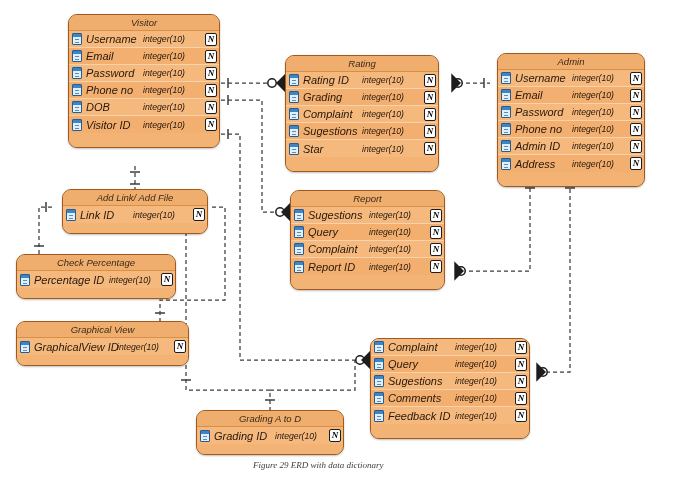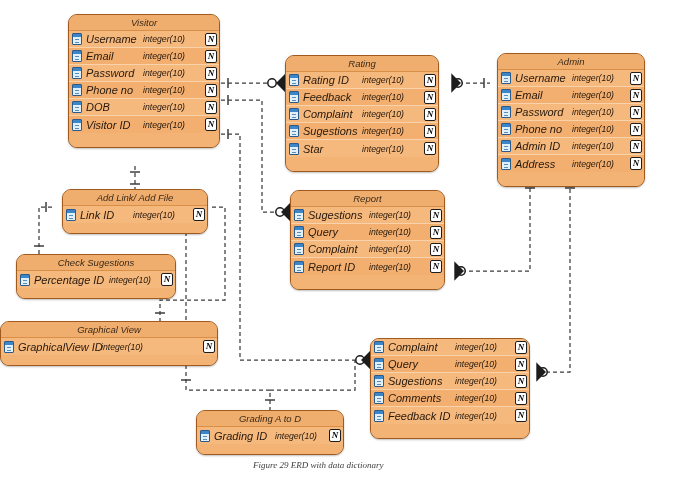--- a/index.html
+++ b/index.html
@@ -211,21 +211,21 @@
         <div class="title">Rating</div>
         <div class="rows">
           <div class="row">
             <span class="col-icon"></span>
             <span class="fname">Rating ID</span>
             <span class="ftype" style="left: 76px;">integer(10)</span>
             <span class="nbox">N</span>
           </div>
           <div class="row">
             <span class="col-icon"></span>
-            <span class="fname">Feedback</span>
+            <span class="fname">Grading</span>
             <span class="ftype" style="left: 76px;">integer(10)</span>
             <span class="nbox">N</span>
           </div>
           <div class="row">
             <span class="col-icon"></span>
             <span class="fname">Complaint</span>
             <span class="ftype" style="left: 76px;">integer(10)</span>
             <span class="nbox">N</span>
           </div>
           <div class="row">
@@ -321,32 +321,32 @@
           <div class="row">
             <span class="col-icon"></span>
             <span class="fname">Link ID</span>
             <span class="ftype" style="left: 70px;">integer(10)</span>
             <span class="nbox">N</span>
           </div>
         </div>
         <div style="height: 10px; background: rgb(243, 179, 117);"></div>
       </div>
       <div class="entity" style="left: 16px; top: 254px; width: 160px;">
-        <div class="title">Check Sugestions</div>
+        <div class="title">Check Percentage</div>
         <div class="rows">
           <div class="row">
             <span class="col-icon"></span>
             <span class="fname">Percentage ID</span>
             <span class="ftype" style="left: 92px;">integer(10)</span>
             <span class="nbox">N</span>
           </div>
         </div>
         <div style="height: 10px; background: rgb(243, 179, 117);"></div>
       </div>
-      <div class="entity" style="left: 0; top: 321px; width: 218px;">
+      <div class="entity" style="left: 16px; top: 321px; width: 173px;">
         <div class="title">Graphical View</div>
         <div class="rows">
           <div class="row">
             <span class="col-icon"></span>
             <span class="fname">GraphicalView ID</span>
             <span class="ftype" style="left: 100px;">integer(10)</span>
             <span class="nbox">N</span>
           </div>
         </div>
         <div style="height: 10px; background: rgb(243, 179, 117);"></div>

